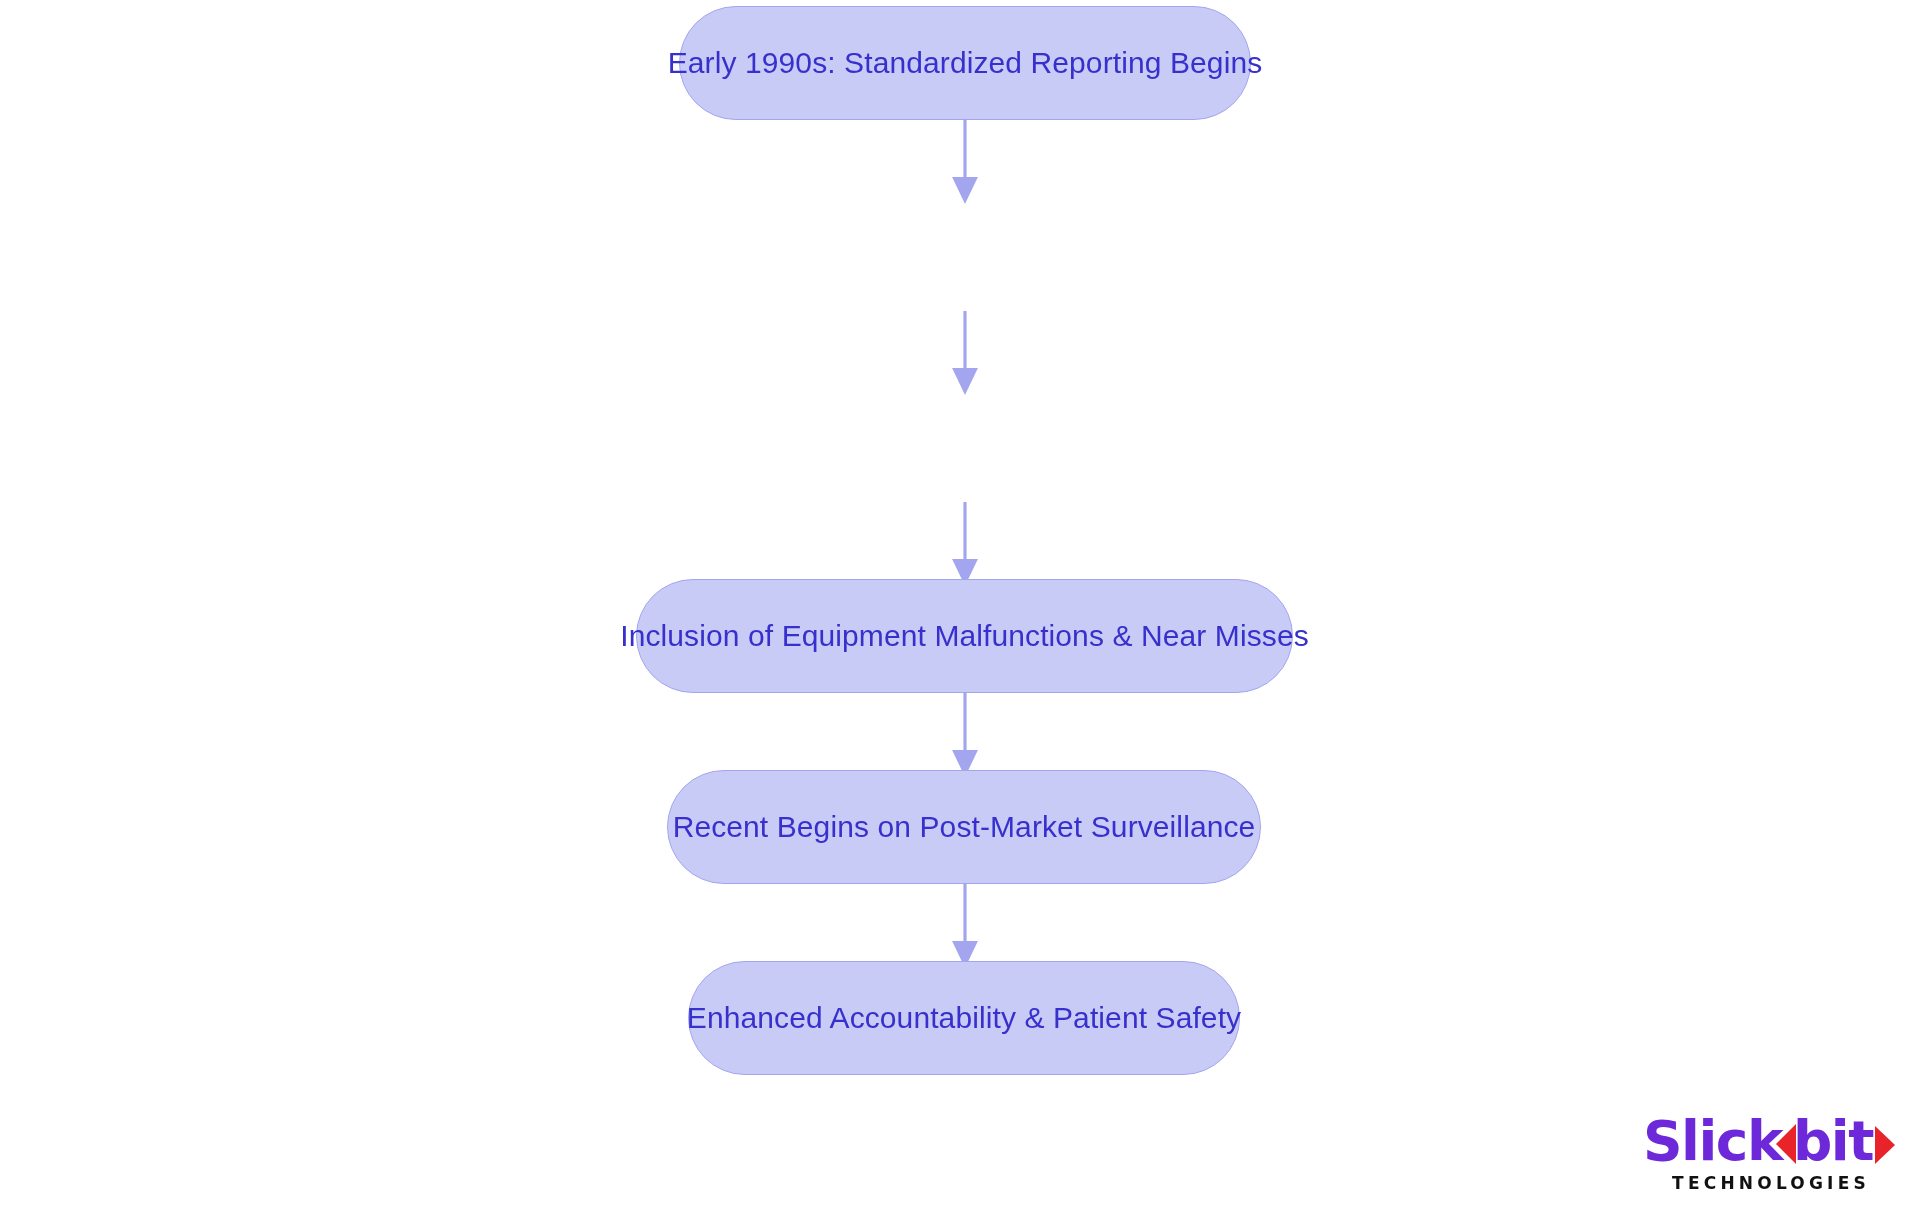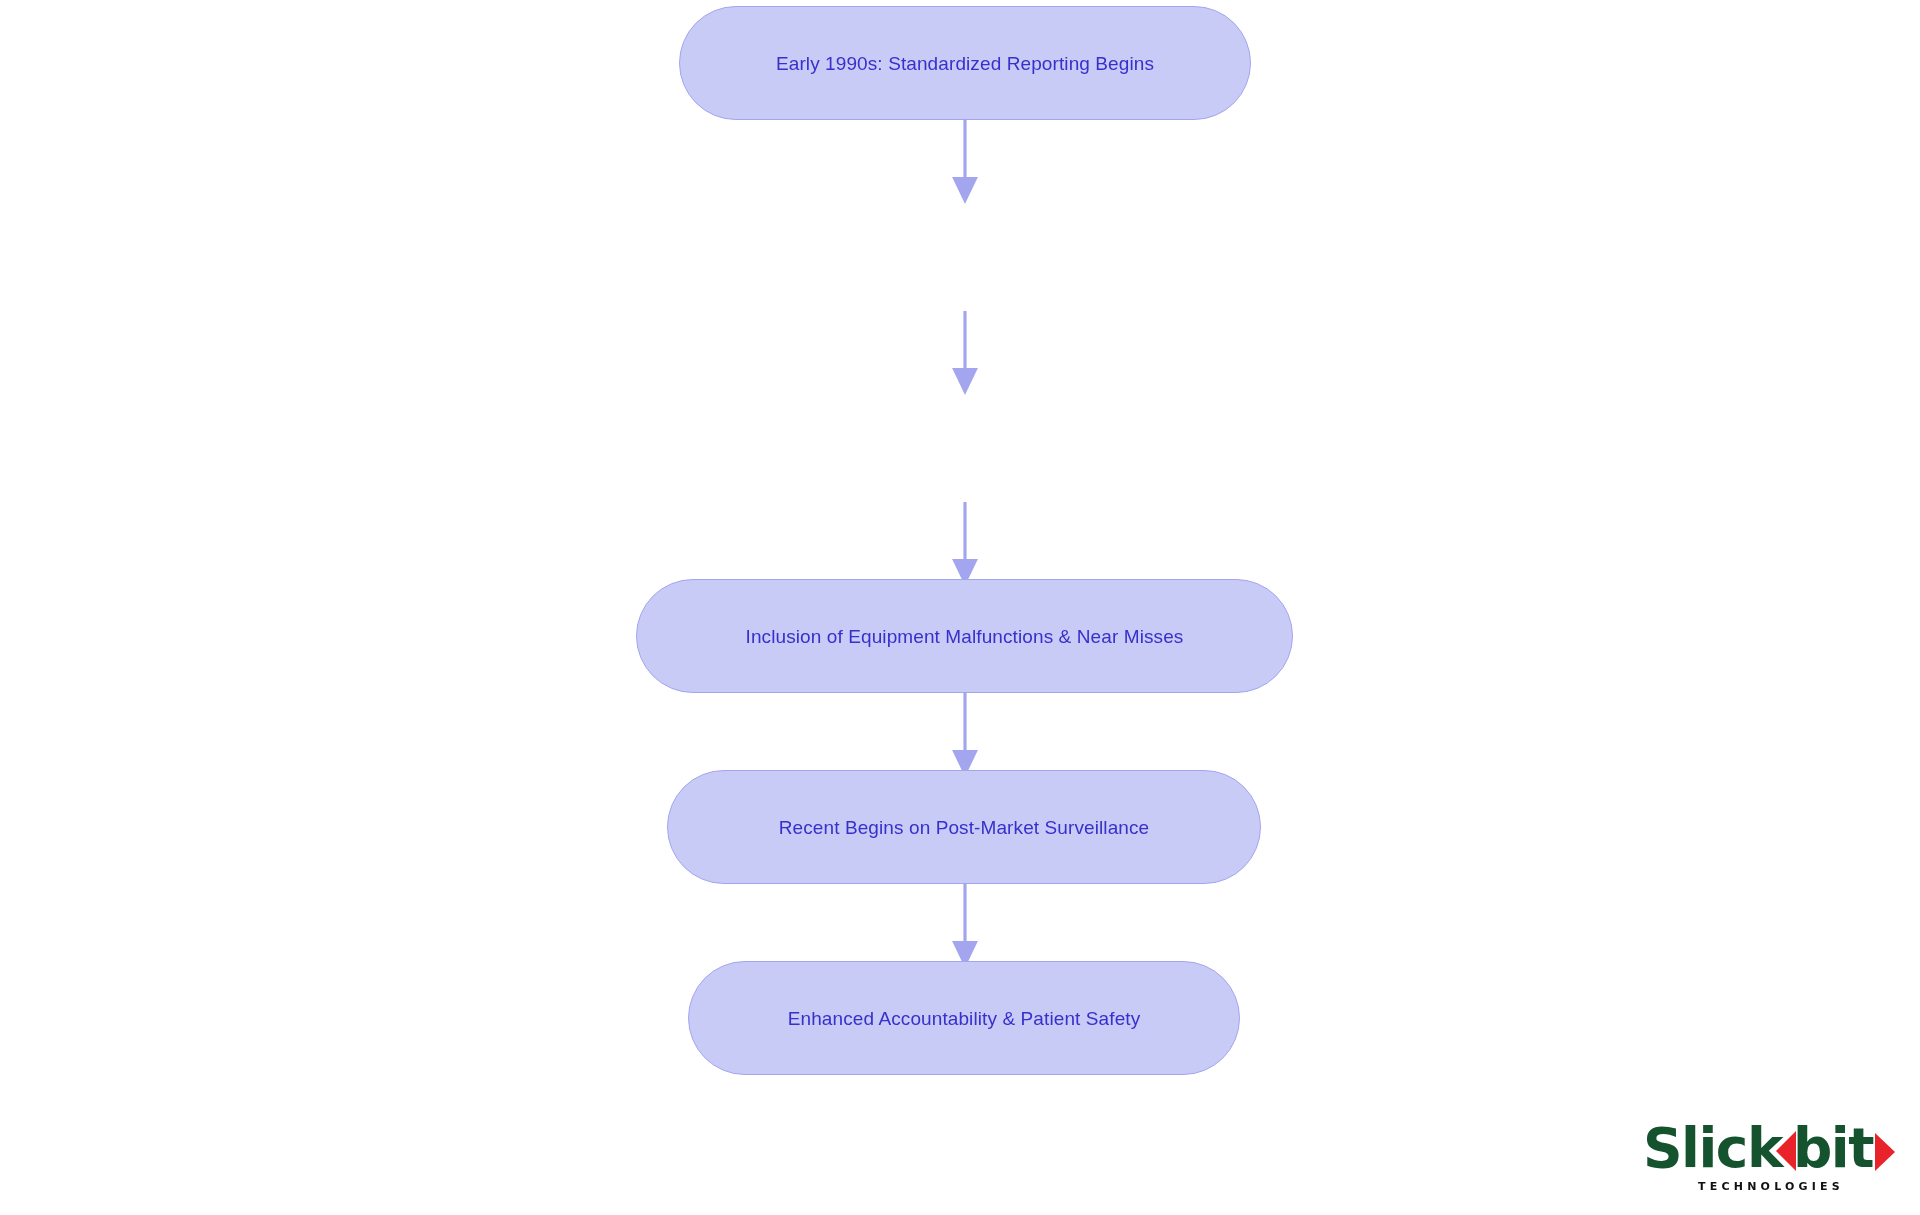--- a/index.html
+++ b/index.html
@@ -35,21 +35,21 @@
   .node {
     position: absolute;
     box-sizing: border-box;
     display: flex;
     align-items: center;
     justify-content: center;
     background: #c9cbf7;
     border: 1.6px solid #a3a6ef;
     border-radius: 999px;
     color: #3730cc;
-    font-size: 19px;
+    font-size: 30px;
     font-weight: 400;
     letter-spacing: 0.1px;
     white-space: nowrap;
     line-height: 1;
     z-index: 2;
   }
   .node-label {
     display: block;
   }
 
@@ -75,21 +75,21 @@
     justify-content: flex-end;
   }
   .logo-wordmark {
     display: flex;
     align-items: center;
     justify-content: center;
     font-family: "DejaVu Sans", sans-serif;
     font-weight: bold;
     font-size: 55px;
     line-height: 1;
-    color: #14532d;
+    color: #6d28d9;
     letter-spacing: -1.5px;
   }
   .logo-chevron-left {
     display: inline-block;
     width: 0; height: 0;
     margin: 0 -3px 0 -6px;
     border-top: 20px solid transparent;
     border-bottom: 20px solid transparent;
     border-right: 20px solid #e8232a;
     position: relative;
@@ -101,21 +101,21 @@
     margin-left: 2px;
     border-top: 19px solid transparent;
     border-bottom: 19px solid transparent;
     border-left: 20px solid #e8232a;
     position: relative;
     top: 3px;
   }
   .logo-tagline {
     font-family: "DejaVu Sans", sans-serif;
     font-weight: bold;
-    font-size: 11px;
+    font-size: 17px;
     letter-spacing: 4.2px;
     color: #111111;
     margin-top: 4px;
     margin-right: -4px;
   }
 </style>
 </head>
 <body>
 
 <div id="flow-canvas">

